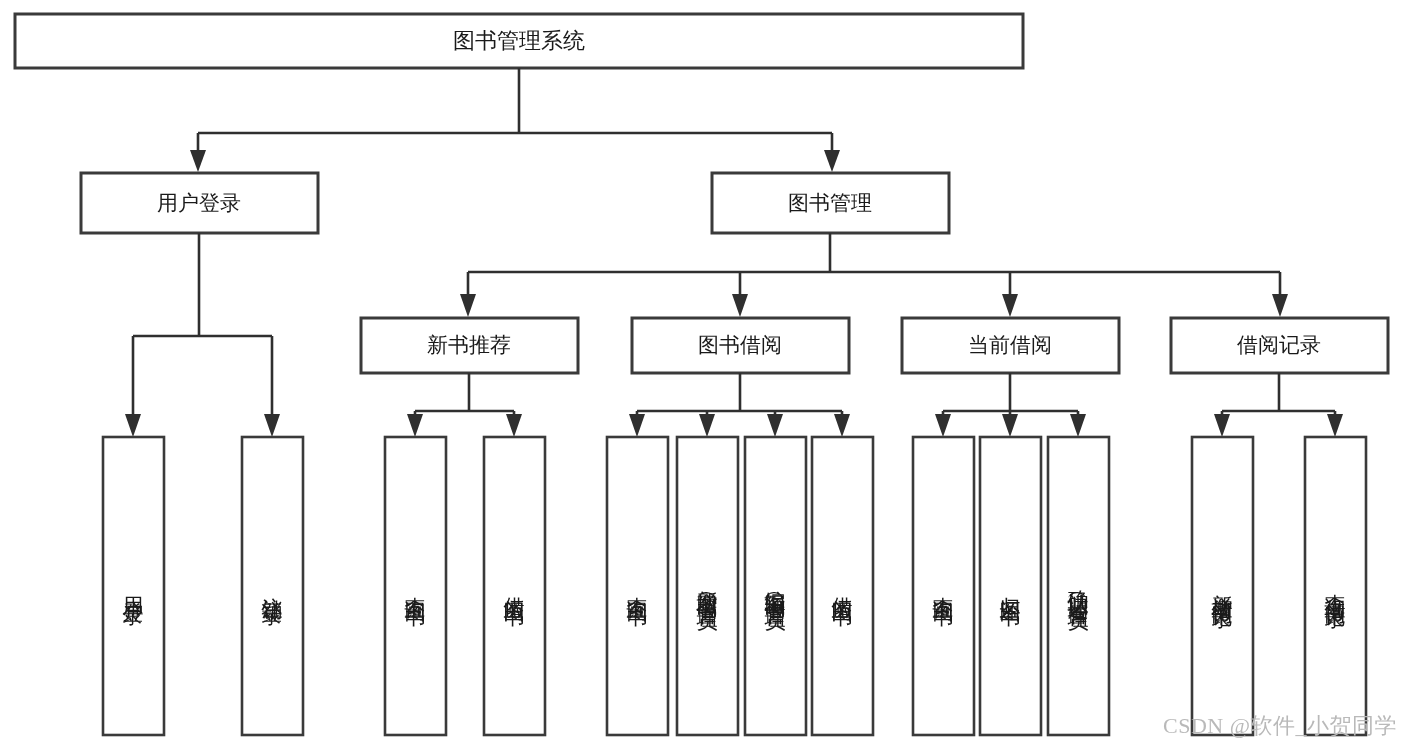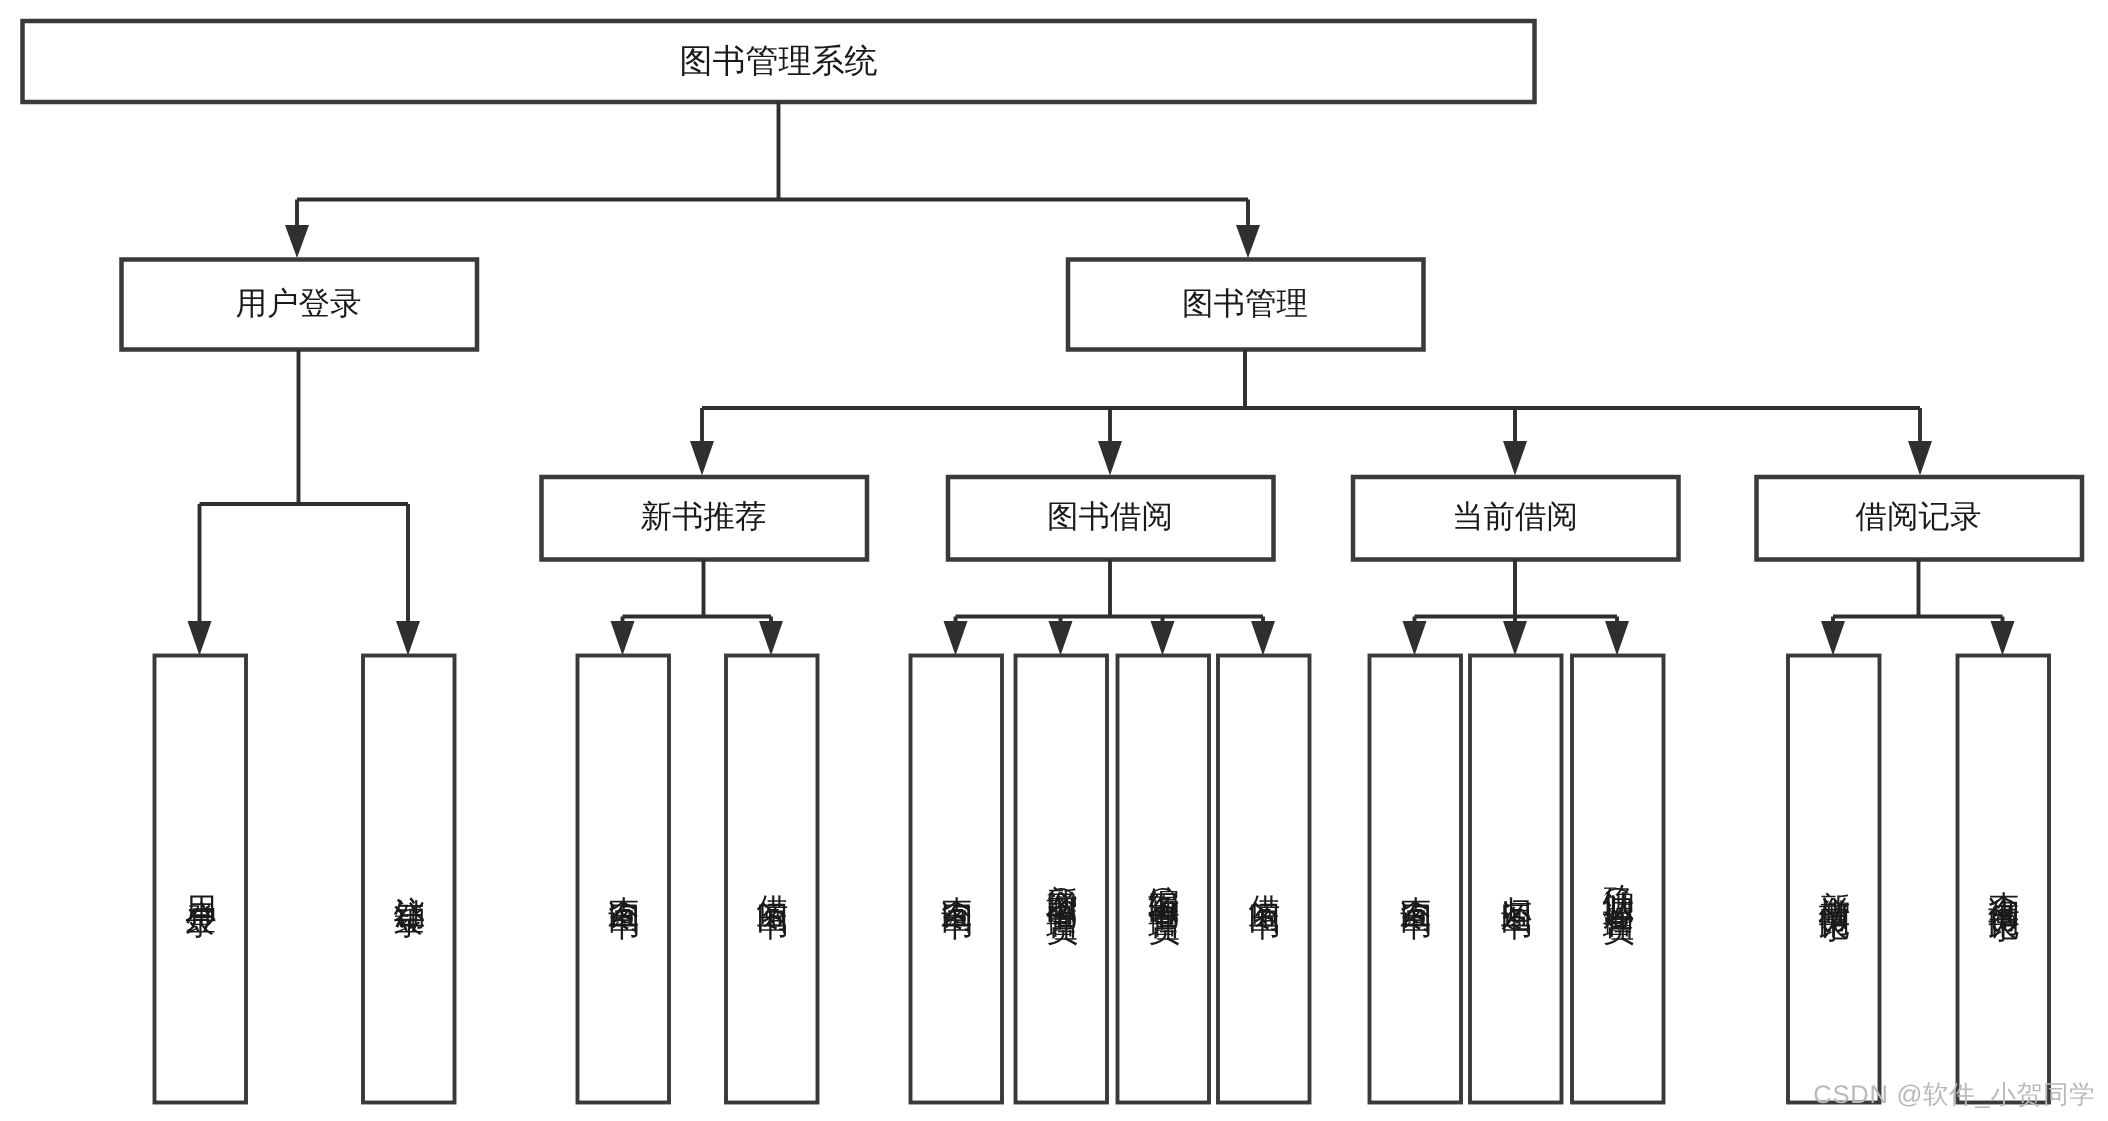--- a/index.html
+++ b/index.html
@@ -74,22 +74,22 @@
     white-space: nowrap;
     display: flex;
     align-items: center;
     justify-content: center;
     pointer-events: none;
   }
   .watermark {
     position: absolute;
     right: 8px;
     bottom: 6px;
-    font-family: Liberation Sans, sans-serif;
-    font-size: 17px;
+    font-family: Liberation Serif, serif;
+    font-size: 22px;
     color: #b9b9b9;
     letter-spacing: 0.5px;
     white-space: nowrap;
   }
 </style>
 </head>
 <body>
 
 <div id="diagram-root">
 

